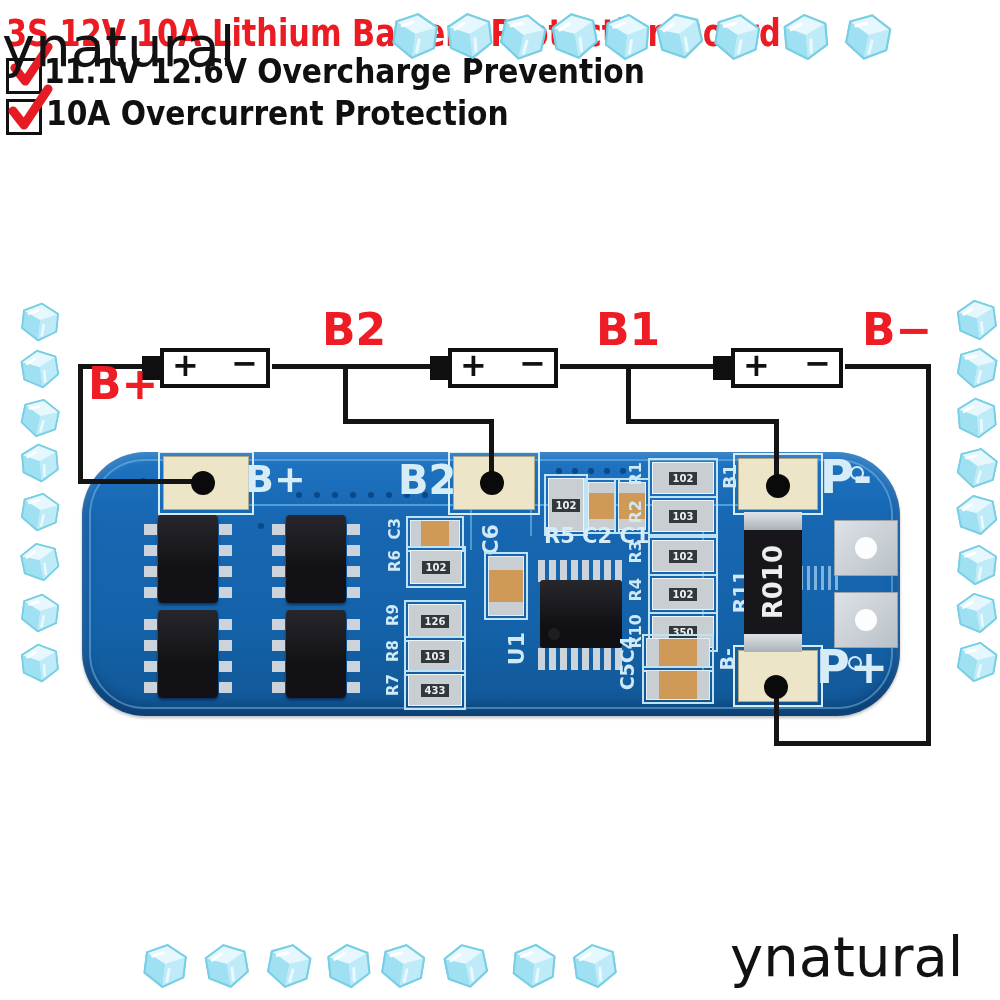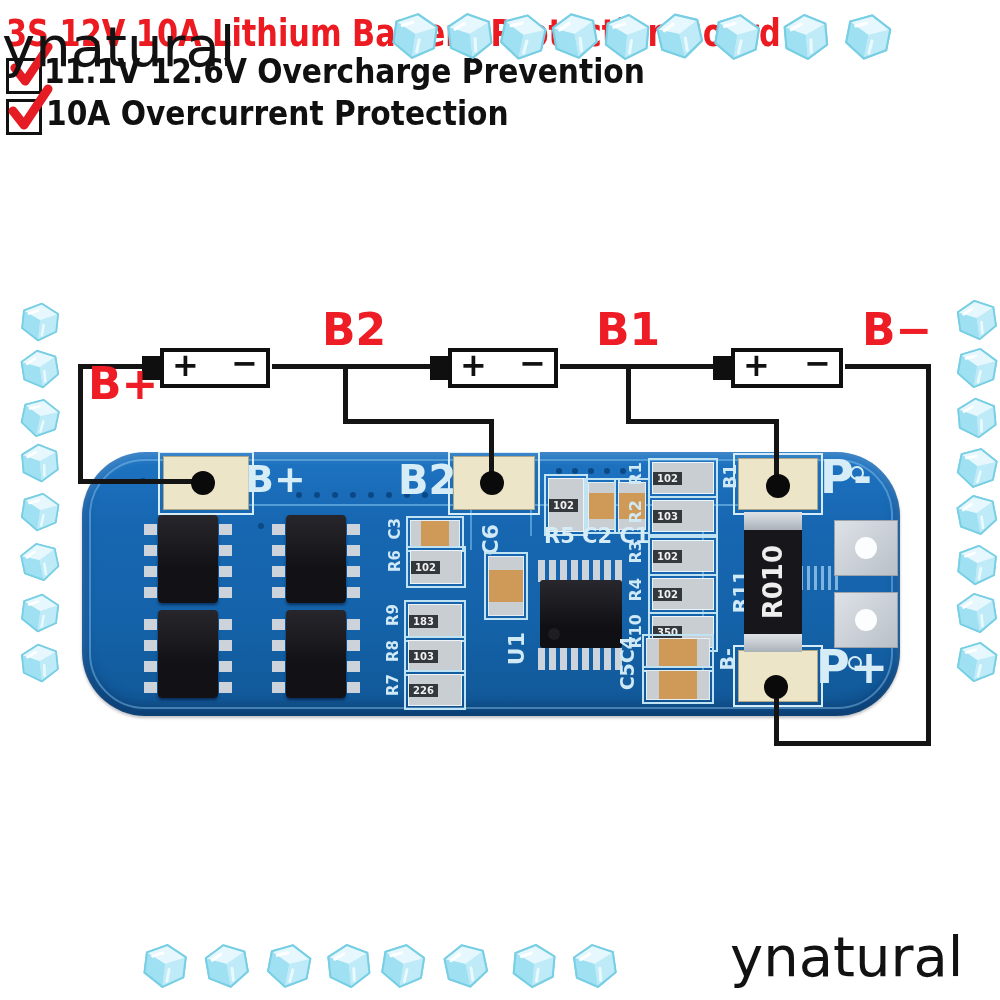--- a/index.html
+++ b/index.html
@@ -33,21 +33,21 @@
   .pad{position:absolute;background:#ece5c8;border:1px solid #b0a887;outline:2px solid #d6edf8;outline-offset:3px;}
   .sstext{position:absolute;color:#d6edf8;font-weight:bold;white-space:nowrap;line-height:1;}
   .vlabel{position:absolute;writing-mode:vertical-rl;transform:rotate(180deg);color:#cfe9f6;
           font-weight:bold;line-height:1;white-space:nowrap;}
   .chip{position:absolute;width:60px;height:88px;background:linear-gradient(180deg,#26262c,#121216 60%);
         border-radius:4px;box-shadow:0 2px 3px rgba(0,0,30,.5);}
   .chip::before,.chip::after{content:"";position:absolute;top:4px;width:13px;height:80px;
         background:repeating-linear-gradient(180deg,transparent 0 5px,#ccd3da 5px 16px,transparent 16px 21px);}
   .chip::before{left:-14px;} .chip::after{right:-14px;}
   .res{position:absolute;background:#c9ced3;border:1px solid #eef5fa;outline:2px solid #bfe3f2;outline-offset:2px;
-       display:flex;align-items:center;justify-content:flex-start;}
+       display:flex;align-items:center;justify-content:center;}
   .res .mark{background:#33383c;color:#f0f0f0;font-size:10px;line-height:1.1;padding:1px 4px;font-weight:bold;}
   .cap{position:absolute;background:linear-gradient(90deg,#c9ced3 0 20%,#cf9a58 20% 80%,#c9ced3 80%);
        border:1px solid #e5eef5;outline:2px solid #bfe3f2;outline-offset:2px;}
   .cap.v{background:linear-gradient(180deg,#c9ced3 0 22%,#cf9a58 22% 78%,#c9ced3 78%);}
   .ic{position:absolute;width:82px;height:68px;background:linear-gradient(180deg,#27272d,#101014 70%);border-radius:3px;}
   .ic .p1{position:absolute;left:8px;bottom:8px;width:12px;height:12px;border-radius:50%;background:#1d1d22;}
   .icpins{position:absolute;width:92px;height:22px;
        background:repeating-linear-gradient(90deg,transparent 0 4px,#ccd3da 4px 11px);}
   .shuntband{position:absolute;width:58px;height:18px;background:linear-gradient(180deg,#dfe3e7,#aab1b8);}
   .shuntbody{position:absolute;width:58px;height:104px;background:#17171b;display:flex;align-items:center;justify-content:center;}
@@ -184,29 +184,29 @@
   <div class="chip" style="left:204px;top:158px;"></div>
 
   <div class="vlabel" style="left:306px;top:66px;font-size:15px;">C3</div>
   <div class="cap" style="left:328px;top:68px;width:48px;height:26px;"></div>
   <div class="vlabel" style="left:306px;top:98px;font-size:15px;">R6</div>
   <div class="res" style="left:328px;top:98px;width:50px;height:32px;">
     <span class="mark">102</span>
     </div>
   <div class="vlabel" style="left:304px;top:152px;font-size:15px;">R9</div>
   <div class="res" style="left:326px;top:152px;width:52px;height:32px;">
-    <span class="mark">183</span>
+    <span class="mark">126</span>
     </div>
   <div class="vlabel" style="left:304px;top:188px;font-size:15px;">R8</div>
   <div class="res" style="left:326px;top:188px;width:52px;height:30px;">
     <span class="mark">103</span>
     </div>
   <div class="vlabel" style="left:304px;top:222px;font-size:15px;">R7</div>
   <div class="res" style="left:326px;top:222px;width:52px;height:30px;">
-    <span class="mark">226</span>
+    <span class="mark">433</span>
     </div>
 
   <div class="vlabel" style="left:398px;top:72px;font-size:22px;">C6</div>
   <div class="cap v" style="left:406px;top:104px;width:34px;height:58px;"></div>
 
   <div class="res" style="left:466px;top:26px;width:34px;height:52px;">
     <span class="mark">102</span>
     </div>
   <div class="cap v" style="left:506px;top:30px;width:26px;height:46px;"></div>
   <div class="cap v" style="left:536px;top:30px;width:26px;height:46px;"></div>

